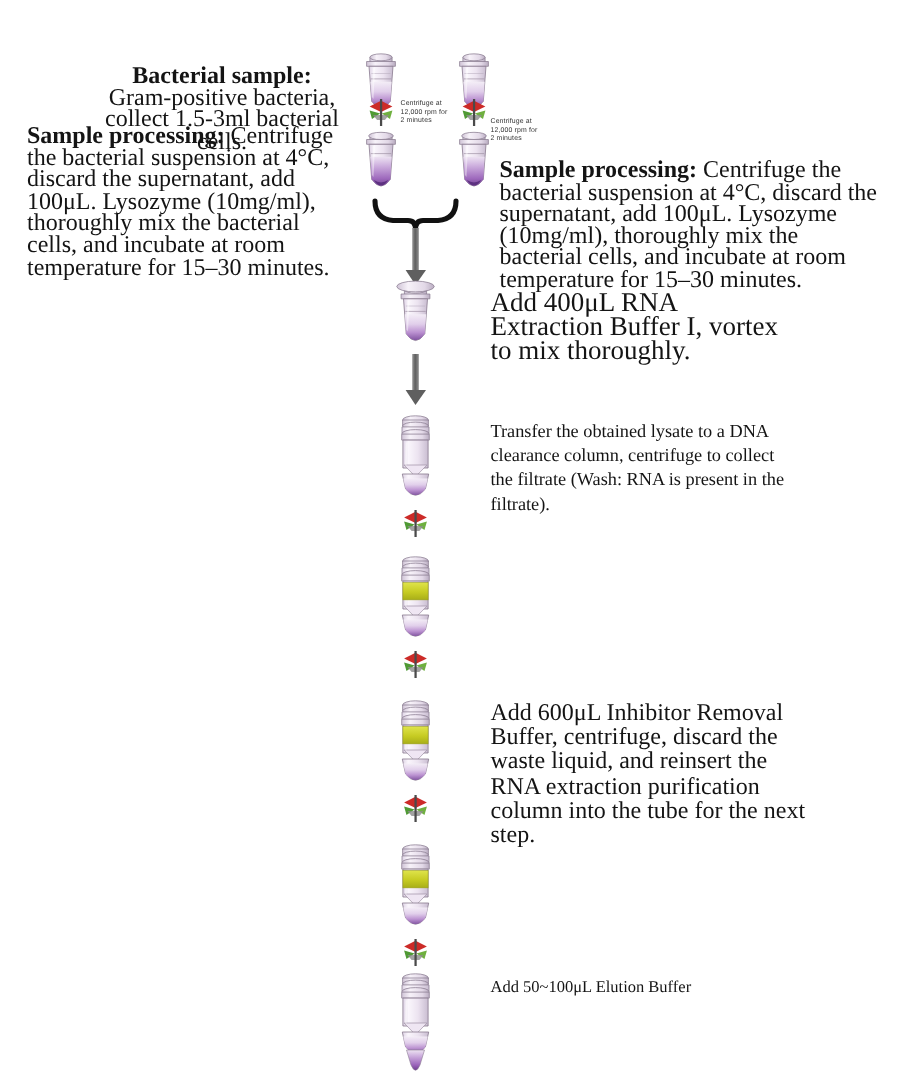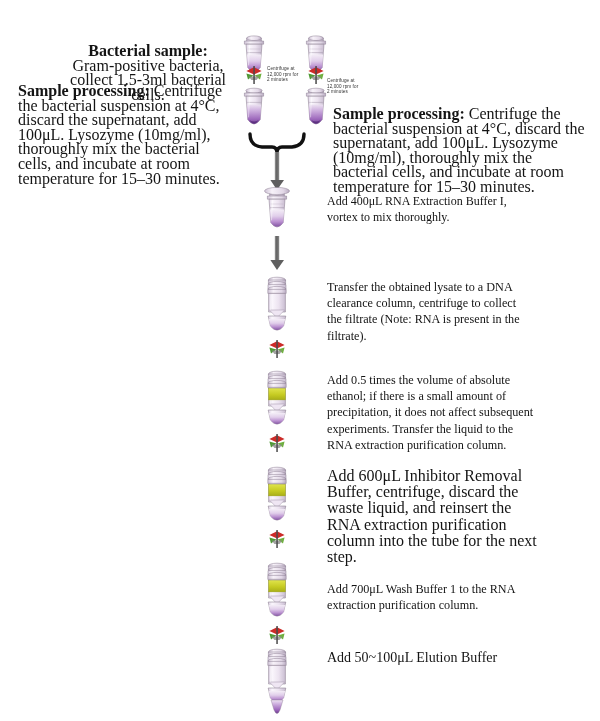--- a/index.html
+++ b/index.html
@@ -227,25 +227,23 @@
 
   <div class="micro-note" style="left:267px; top:66px; width:32px;">Centrifuge at 12,000 rpm for 2 minutes</div>
 
 
   <div class="micro-note" style="left:327px; top:78px; width:32px;">Centrifuge at 12,000 rpm for 2 minutes</div>
 
   <div class="txt" style="left:333px; top:107px; width:258px;">
     <b>Sample processing:</b><span> Centrifuge the bacterial suspension at 4°C, discard the supernatant, add 100μL. Lysozyme (10mg/ml), thoroughly mix the bacterial cells, and incubate at room temperature for 15–30 minutes.</span>
   </div>
 
-  <div class="txt" style="left:327px; top:193px; width:200px; font-size:12px; line-height:16.2px;">Add 400μL RNA Extraction Buffer I, vortex to mix thoroughly.</div>
-
-  <div class="txt" style="left:327px; top:279px; width:205px; font-size:12.2px; line-height:16.2px;">Transfer the obtained lysate to a DNA clearance column, centrifuge to collect the filtrate (Note: RNA is present in the filtrate).</div>
-
-  <div class="txt" style="left:327px; top:372px; width:212px; font-size:12.2px; line-height:16.2px;">Add 0.5 times the volume of absolute ethanol; if there is a small amount of precipitation, it does not affect subsequent experiments. Transfer the liquid to the RNA extraction purification column.</div>
+  <div class="txt" style="left:327px; top:193px; width:200px; font-size:18px; line-height:16.2px;">Add 400μL RNA Extraction Buffer I, vortex to mix thoroughly.</div>
+
+  <div class="txt" style="left:327px; top:279px; width:205px; font-size:12.2px; line-height:16.2px;">Transfer the obtained lysate to a DNA clearance column, centrifuge to collect the filtrate (Wash: RNA is present in the filtrate).</div>
+
 
   <div class="txt" style="left:327px; top:468px; width:213px; font-size:16px; line-height:16.2px;">Add 600μL Inhibitor Removal Buffer, centrifuge, discard the waste liquid, and reinsert the RNA extraction purification column into the tube for the next step.</div>
 
-  <div class="txt" style="left:327px; top:581px; width:205px; font-size:12.2px; line-height:16.2px;">Add 700μL Wash Buffer 1 to the RNA extraction purification column.</div>
-
-  <div class="txt" style="left:327px; top:650px; width:220px; font-size:14px; line-height:16.2px;">Add 50~100μL Elution Buffer</div>
+
+  <div class="txt" style="left:327px; top:650px; width:220px; font-size:11px; line-height:16.2px;">Add 50~100μL Elution Buffer</div>
 
 </div>
 
 </body></html>

